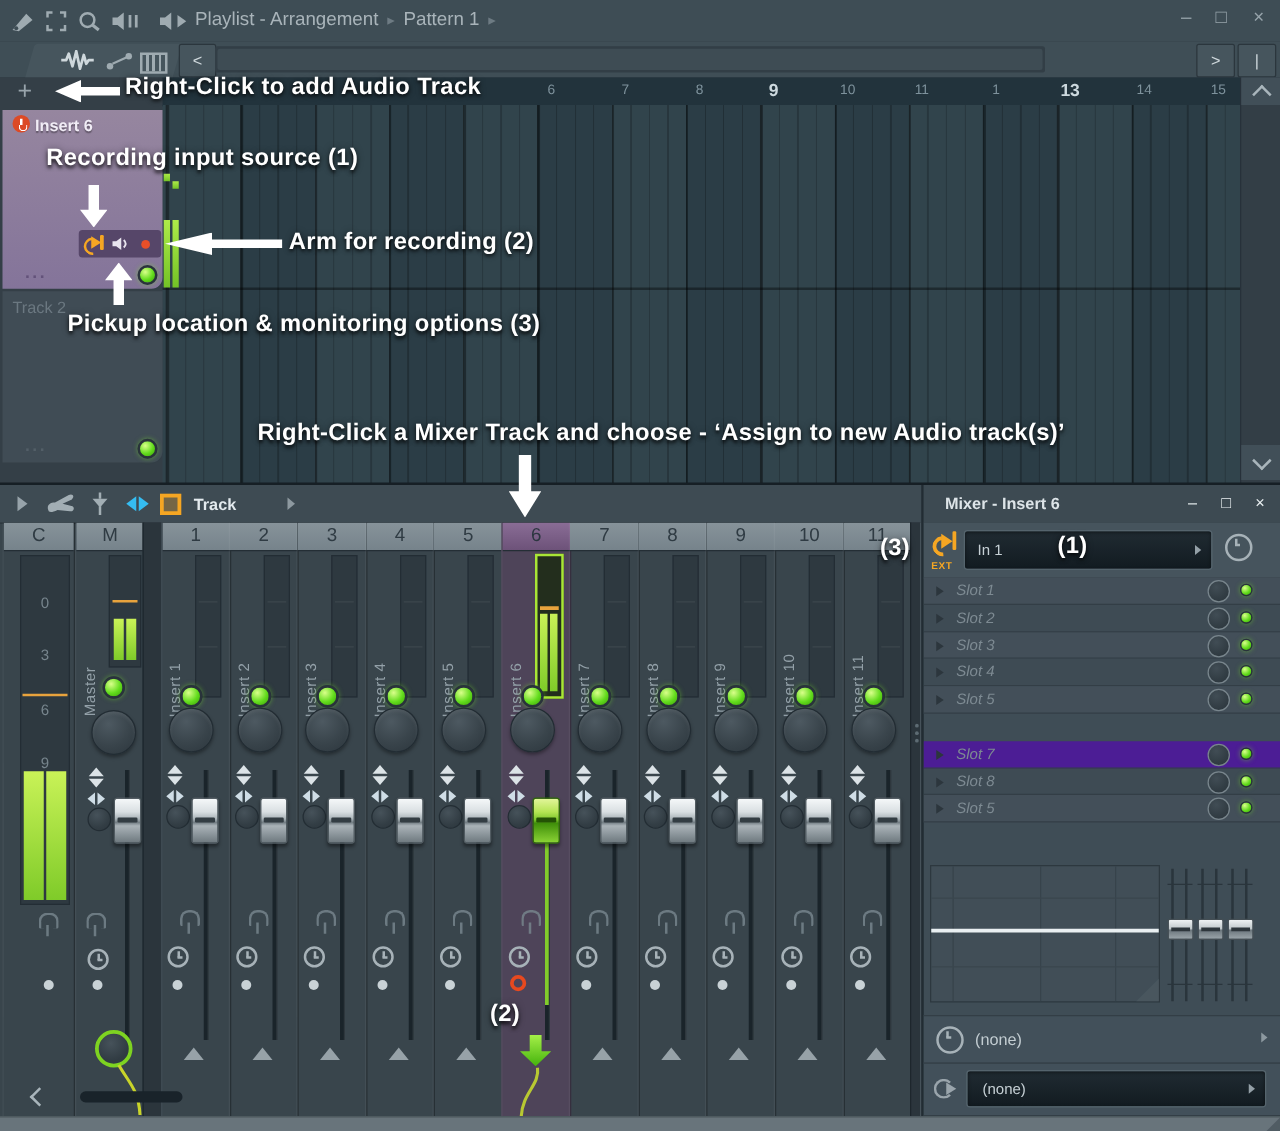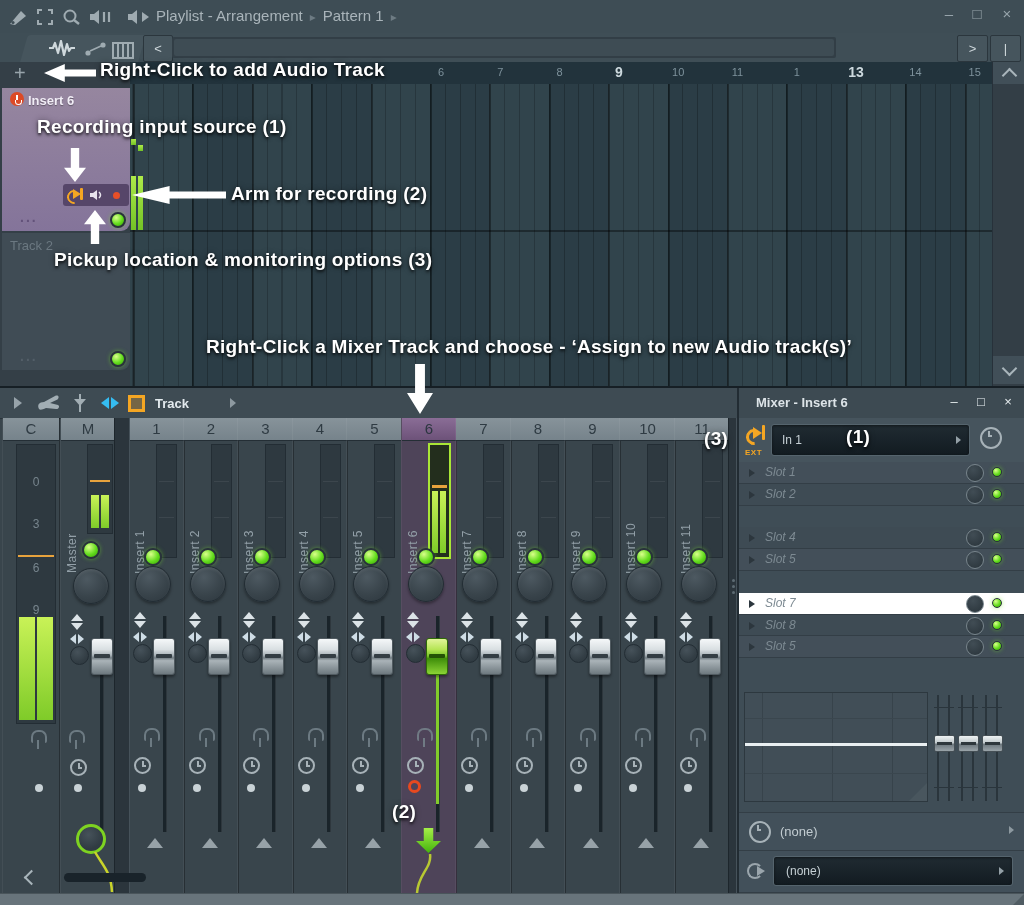--- a/index.html
+++ b/index.html
@@ -645,33 +645,39 @@
     <div class="name">Slot 1</div>
     <div class="slotknob" style="left:227px;top:2px"></div>
     <div class="led" style="left:253px;top:5px;width:8px;height:8px;border-width:1px"></div>
       </div>
       <div class="slotrow" style="top: 21.8px; height: 20.8px; background: rgb(62, 75, 84);">
         <div class="tri"></div>
     <div class="name">Slot 2</div>
     <div class="slotknob" style="left:227px;top:2px"></div>
     <div class="led" style="left:253px;top:5px;width:8px;height:8px;border-width:1px"></div>
       </div>
+      <div class="slotrow" style="top: 43.6px; height: 20.8px; background: rgb(67, 79, 89);">
+        <div class="tri"></div>
+    <div class="name">Slot 3</div>
+    <div class="slotknob" style="left:227px;top:2px"></div>
+    <div class="led" style="left:253px;top:5px;width:8px;height:8px;border-width:1px"></div>
+      </div>
       <div class="slotrow" style="top: 65.4px; height: 20.8px; background: rgb(62, 75, 84);">
         <div class="tri"></div>
     <div class="name">Slot 4</div>
     <div class="slotknob" style="left:227px;top:2px"></div>
     <div class="led" style="left:253px;top:5px;width:8px;height:8px;border-width:1px"></div>
       </div>
       <div class="slotrow" style="top: 87.2px; height: 20.8px; background: rgb(67, 79, 89);">
         <div class="tri"></div>
     <div class="name">Slot 5</div>
     <div class="slotknob" style="left:227px;top:2px"></div>
     <div class="led" style="left:253px;top:5px;width:8px;height:8px;border-width:1px"></div>
       </div>
-      <div class="slotrow" style="top: 130.8px; height: 20.8px; background: #ffffff; text-align: right;">
+      <div class="slotrow" style="top: 130.8px; height: 20.8px; background: #4c1d95; text-align: right;">
         <div class="tri"></div>
     <div class="name">Slot 7</div>
     <div class="slotknob" style="left:227px;top:2px"></div>
     <div class="led" style="left:253px;top:5px;width:8px;height:8px;border-width:1px"></div>
       </div>
       <div class="slotrow" style="top: 152.6px; height: 20.8px; background: rgb(62, 75, 84);">
         <div class="tri"></div>
     <div class="name">Slot 8</div>
     <div class="slotknob" style="left:227px;top:2px"></div>
     <div class="led" style="left:253px;top:5px;width:8px;height:8px;border-width:1px"></div>

